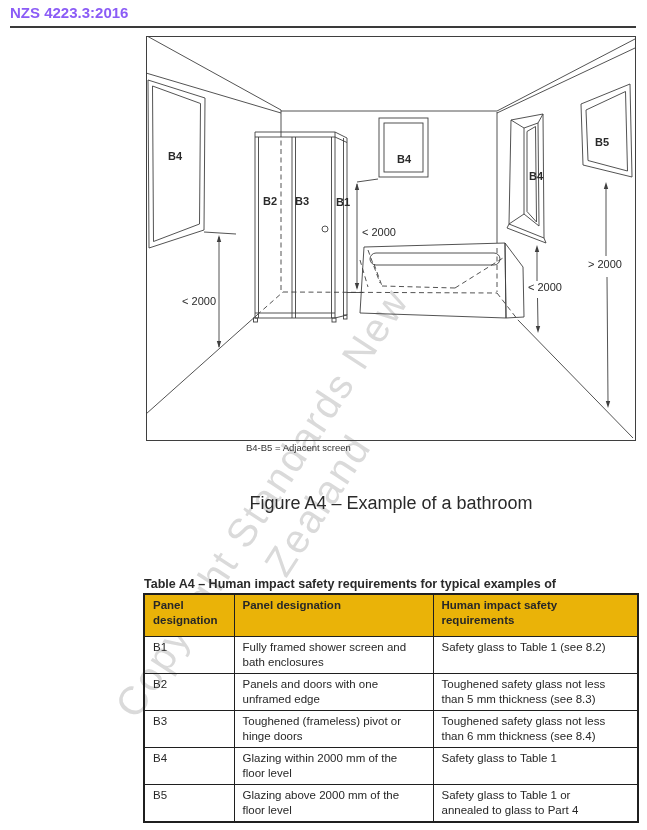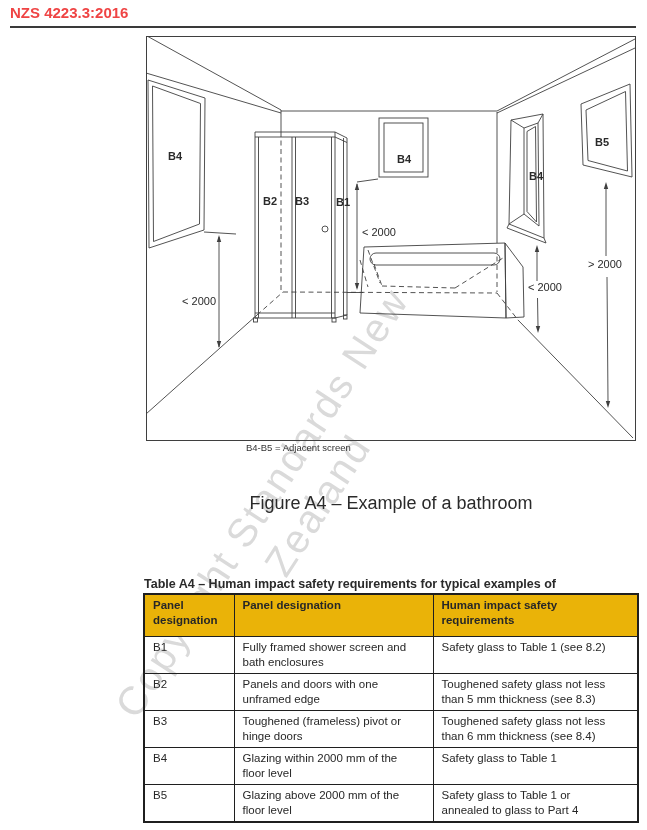--- a/index.html
+++ b/index.html
@@ -2,21 +2,21 @@
 <html><head>
 <meta charset="utf-8">
 <style>
   html,body{margin:0;padding:0;background:#fff;}
   #page{
     position:relative;width:647px;height:830px;background:#ffffff;
     font-family:"Liberation Sans",sans-serif;color:#2a2a2a;overflow:hidden;
   }
   .abs{position:absolute;}
   
-  #doc-number{left:10px;top:4px;font-size:15px;font-weight:bold;color:#ef4444;letter-spacing:0;}
+  #doc-number{left:10px;top:4px;font-size:15px;font-weight:bold;color:#8b5cf6;letter-spacing:0;}
   #header-rule{left:10px;top:26px;width:626px;height:2px;background:#3a3a3a;}
   
   #watermark{
     left:105px;top:700px;transform:rotate(-57deg);transform-origin:0 0;
     font-size:40px;line-height:48px;letter-spacing:2px;color:#dadada;
     white-space:nowrap;z-index:0;font-weight:normal;
   }
   #watermark .wm2{margin-left:200px;}
   
   #figure-svg{left:146px;top:36px;z-index:1;}

